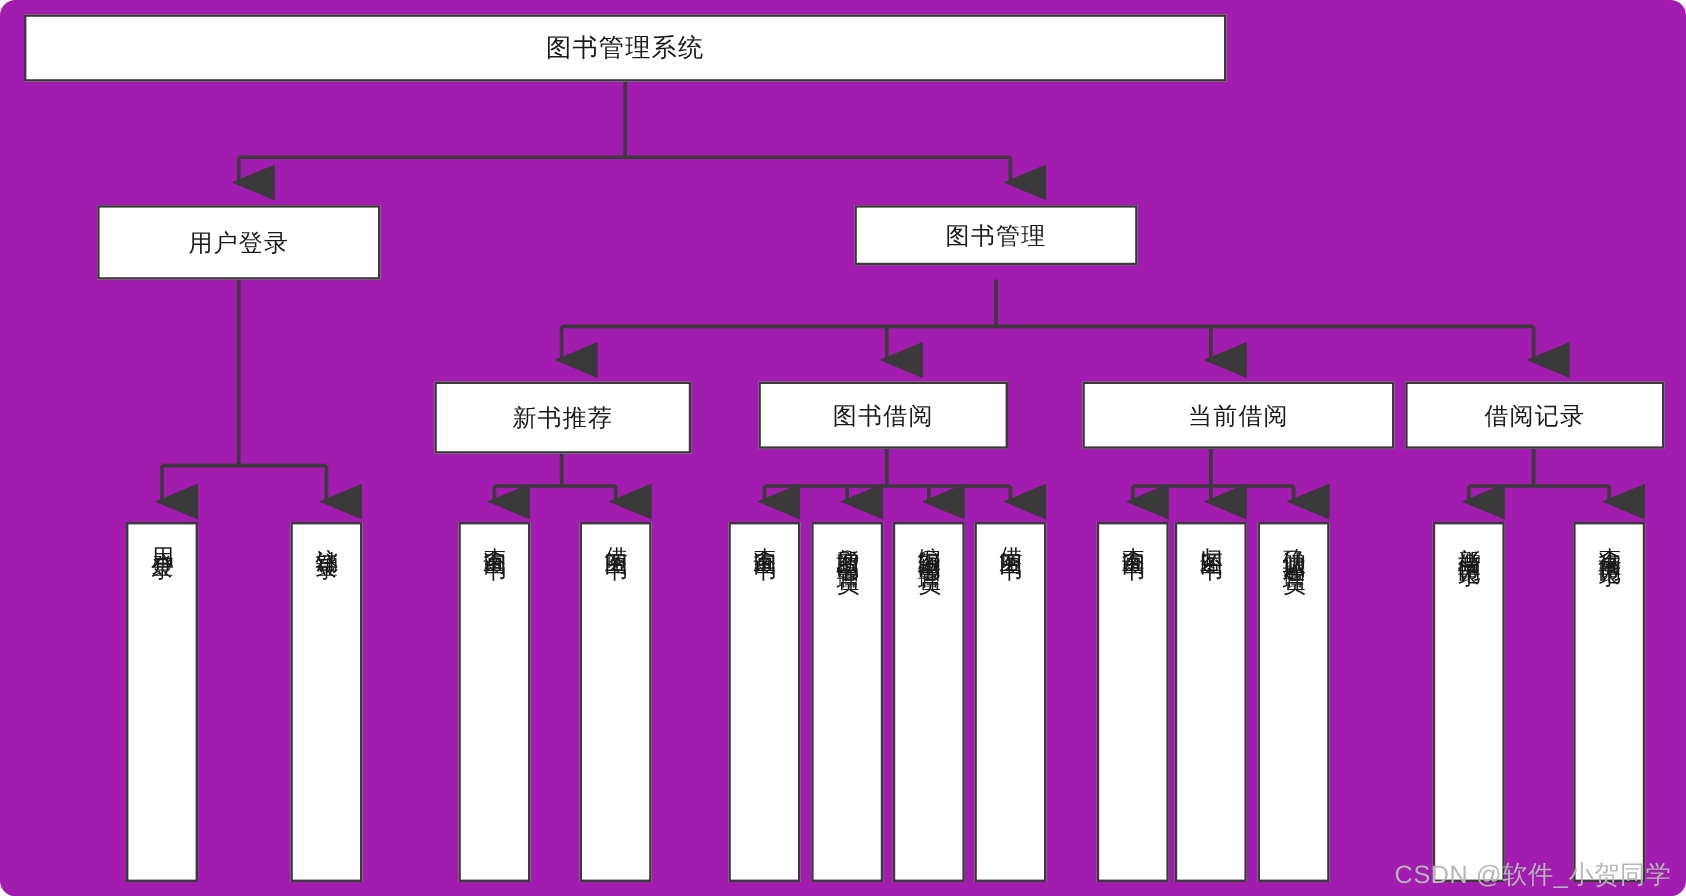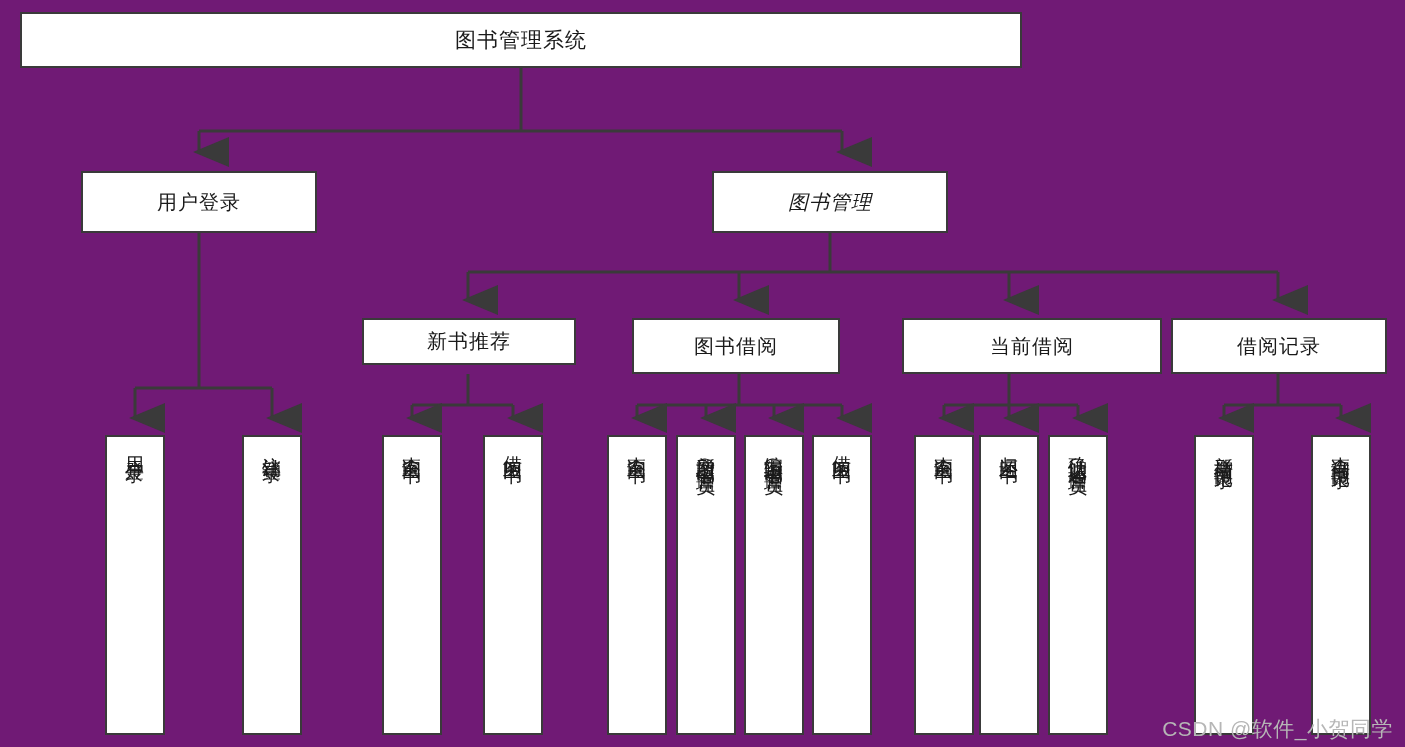--- a/index.html
+++ b/index.html
@@ -5,23 +5,24 @@
 <style>
   html, body {
     margin: 0;
     padding: 0;
     background: #ffffff;
   }
   #canvas {
     position: relative;
     width: 1405px;
     height: 747px;
-    background: #701a75;
+    background: #a21caf;
     overflow: hidden;
     font-family: "Liberation Sans", "DejaVu Sans", sans-serif;
+    border-radius: 13px;
   }
   #wires {
     position: absolute;
     left: 0;
     top: 0;
     width: 1405px;
     height: 747px;
     pointer-events: none;
   }
   .node {
@@ -127,25 +128,25 @@
   </svg>
 
   <div class="node root" style="left:20px; top:12px; width:1002px; height:56px;">
     <span class="hlabel">图书管理系统</span>
   </div>
 
   <div class="node branch" style="left:81px; top:171px; width:236px; height:62px;">
     <span class="hlabel">用户登录</span>
   </div>
 
-  <div class="node branch" style="left:712px; top:171px; width:236px; height:62px;font-style:italic;">
+  <div class="node branch" style="left:712px; top:171px; width:236px; height:50px;">
     <span class="hlabel">图书管理</span>
   </div>
 
-  <div class="node branch" style="left:362px; top:318px; width:214px; height:47px;">
+  <div class="node branch" style="left:362px; top:318px; width:214px; height:60px;">
     <span class="hlabel">新书推荐</span>
   </div>
 
   <div class="node branch" style="left:632px; top:318px; width:208px; height:56px;">
     <span class="hlabel">图书借阅</span>
   </div>
 
   <div class="node branch" style="left:902px; top:318px; width:260px; height:56px;">
     <span class="hlabel">当前借阅</span>
   </div>

